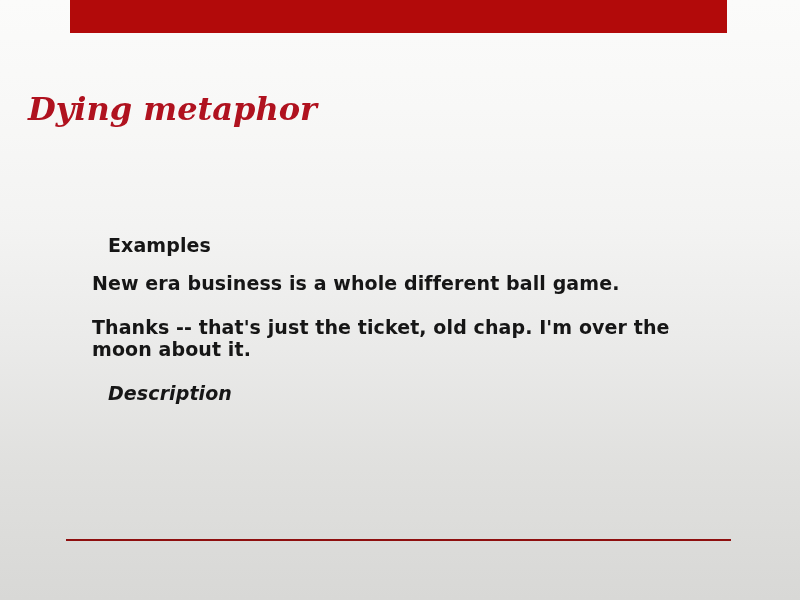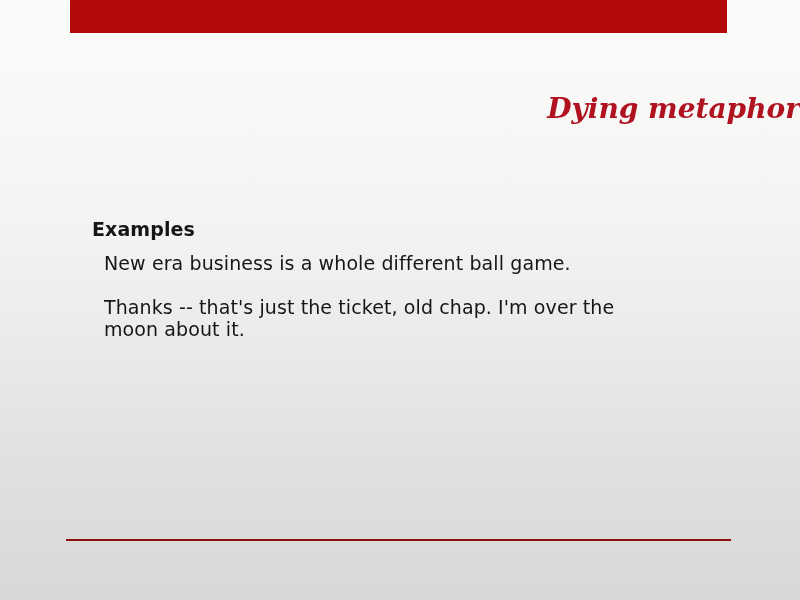--- a/index.html
+++ b/index.html
@@ -31,51 +31,52 @@
     width: 657px;
     height: 33px;
     background: var(--top-bar, #b20a0a);
   }
   .title {
     position: absolute;
     left: 28px;
     right: 0;
     top: 92px;
     margin: 0;
-    text-align: right;
+    text-align: left;
     font-family: "DejaVu Serif", "Liberation Serif", serif;
     font-style: italic;
     font-weight: bold;
-    font-size: 28px;
+    font-size: 32px;
     line-height: 34px;
     color: var(--title, #b0121f);
   }
   .content {
     position: absolute;
     left: 92px;
     top: 218px;
     width: 625px;
     font-size: 19px;
     line-height: 22px;
     color: var(--text, #161616);
     letter-spacing: 0.1px;
   }
   .section + .section {
     margin-top: 22px;
   }
   .section-heading {
     font-weight: bold;
-    margin: 0;
+    margin: 16px;
   }
   .section-heading.italic {
     font-style: italic;
   }
   .section-body {
-    margin: 12px;
+    margin: 0;
     white-space: pre-line;
+    font-weight: bold;
   }
   .bottom-rule {
     position: absolute;
     left: 66px;
     top: 539px;
     width: 665px;
     height: 2px;
     border: none;
     margin: 0;
     padding: 0;
@@ -95,19 +96,20 @@
 
     <div class="section">
       <div class="section-heading">Examples</div>
       <div class="section-body">New era business is a whole different ball game.
 
 Thanks -- that's just the ticket, old chap. I'm over the
 moon about it.</div>
     </div>
 
     <div class="section">
+      <div class="section-heading italic">Description</div>
     </div>
 
   </div>
 
   <hr class="bottom-rule">
 
 </div>
 
 </body></html>

